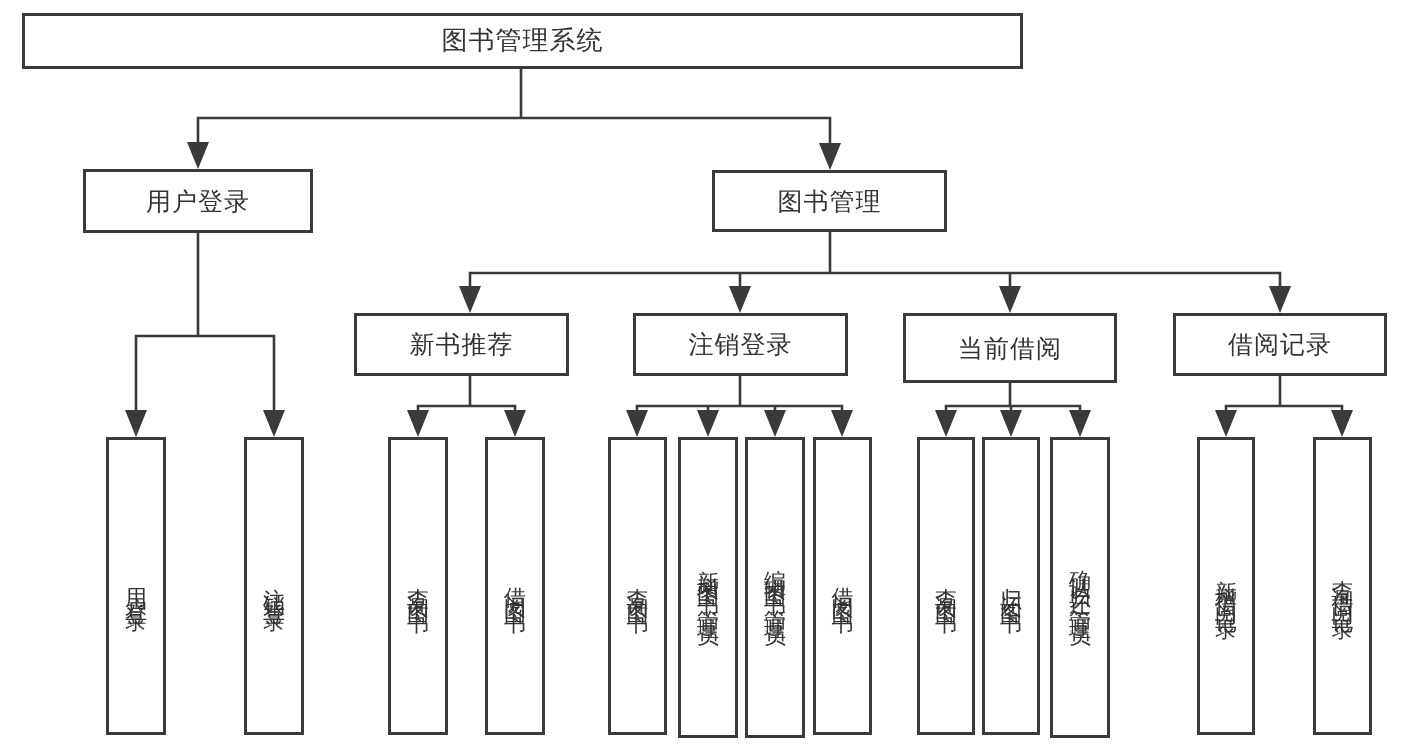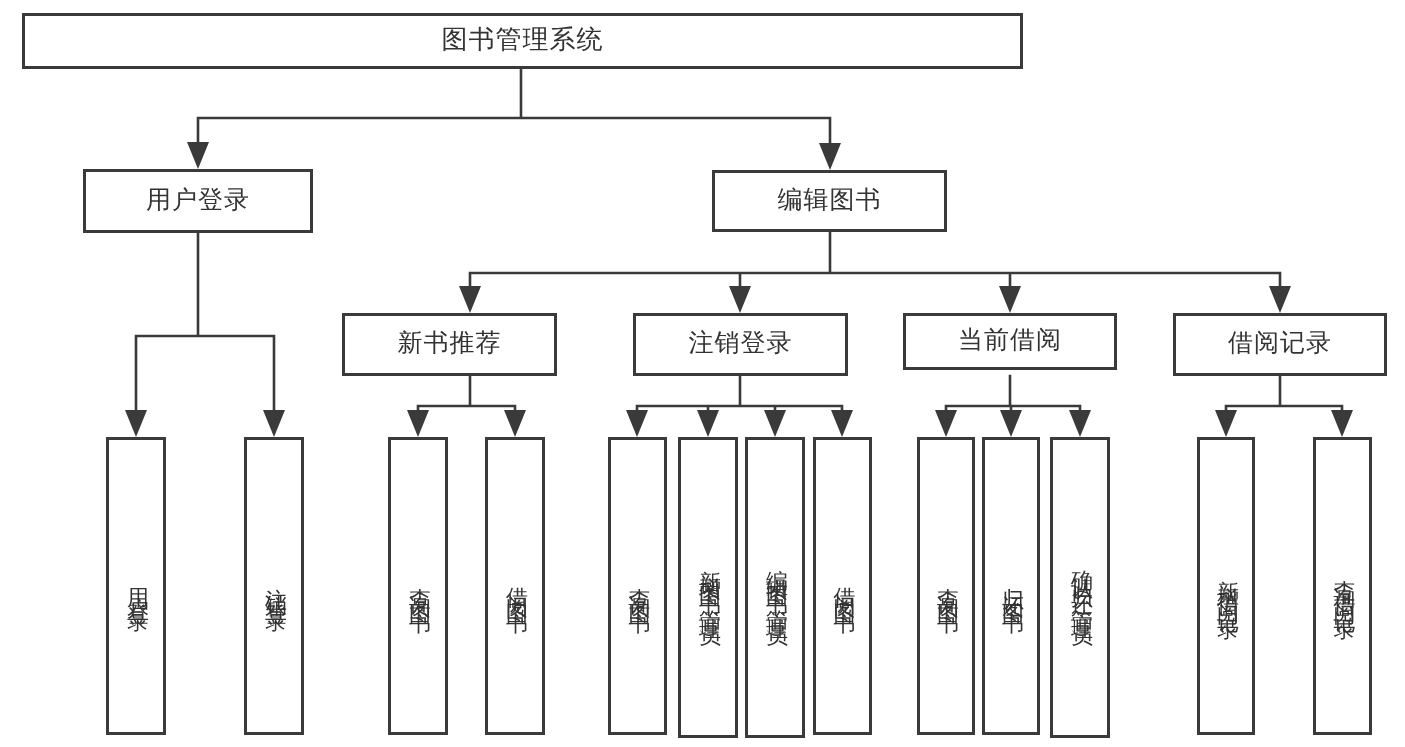--- a/index.html
+++ b/index.html
@@ -8,21 +8,21 @@
     --text-color: #333333;
     --watermark-color: #b3b3b3;
     --background-color: #ffffff;
   }
   html, body { margin: 0; padding: 0; background: var(--background-color); }
   .canvas {
     position: relative;
     width: 1405px;
     height: 747px;
     background: var(--background-color);
-    font-family: Liberation Mono, monospace;
+    font-family: Liberation Serif, serif;
     overflow: hidden;
   }
   svg.wires { position: absolute; left: 0; top: 0; width: 1405px; height: 747px; }
   .wires .line {
     fill: none;
     stroke: var(--line-color);
     stroke-width: 2.6;
     stroke-linecap: square;
   }
   .wires .arrow { fill: var(--line-color); stroke: none; }
@@ -88,30 +88,30 @@
   </svg>
 
   <div class="node hbox root" style="left:22px;top:13px;width:1001px;height:56px">
     <span class="lbl">图书管理系统</span>
   </div>
 
   <div class="node hbox" style="left:83px;top:169px;width:230px;height:64px">
     <span class="lbl">用户登录</span>
   </div>
   <div class="node hbox" style="left:712px;top:170px;width:235px;height:62px">
-    <span class="lbl">编辑图书</span>
+    <span class="lbl">图书管理</span>
   </div>
 
-  <div class="node hbox" style="left:342px;top:313px;width:215px;height:63px">
+  <div class="node hbox" style="left:354px;top:313px;width:215px;height:63px">
     <span class="lbl">新书推荐</span>
   </div>
   <div class="node hbox" style="left:633px;top:313px;width:215px;height:63px">
     <span class="lbl">注销登录</span>
   </div>
-  <div class="node hbox" style="left:903px;top:313px;width:214px;height:57px">
+  <div class="node hbox" style="left:903px;top:313px;width:214px;height:70px">
     <span class="lbl">当前借阅</span>
   </div>
   <div class="node hbox" style="left:1173px;top:313px;width:214px;height:63px">
     <span class="lbl">借阅记录</span>
   </div>
 
   <div class="node leaf" style="left:106px;top:437px;width:60px;height:298px">
     <span class="lbl">用户登录</span>
   </div>
   <div class="node leaf" style="left:244px;top:437px;width:60px;height:298px">

